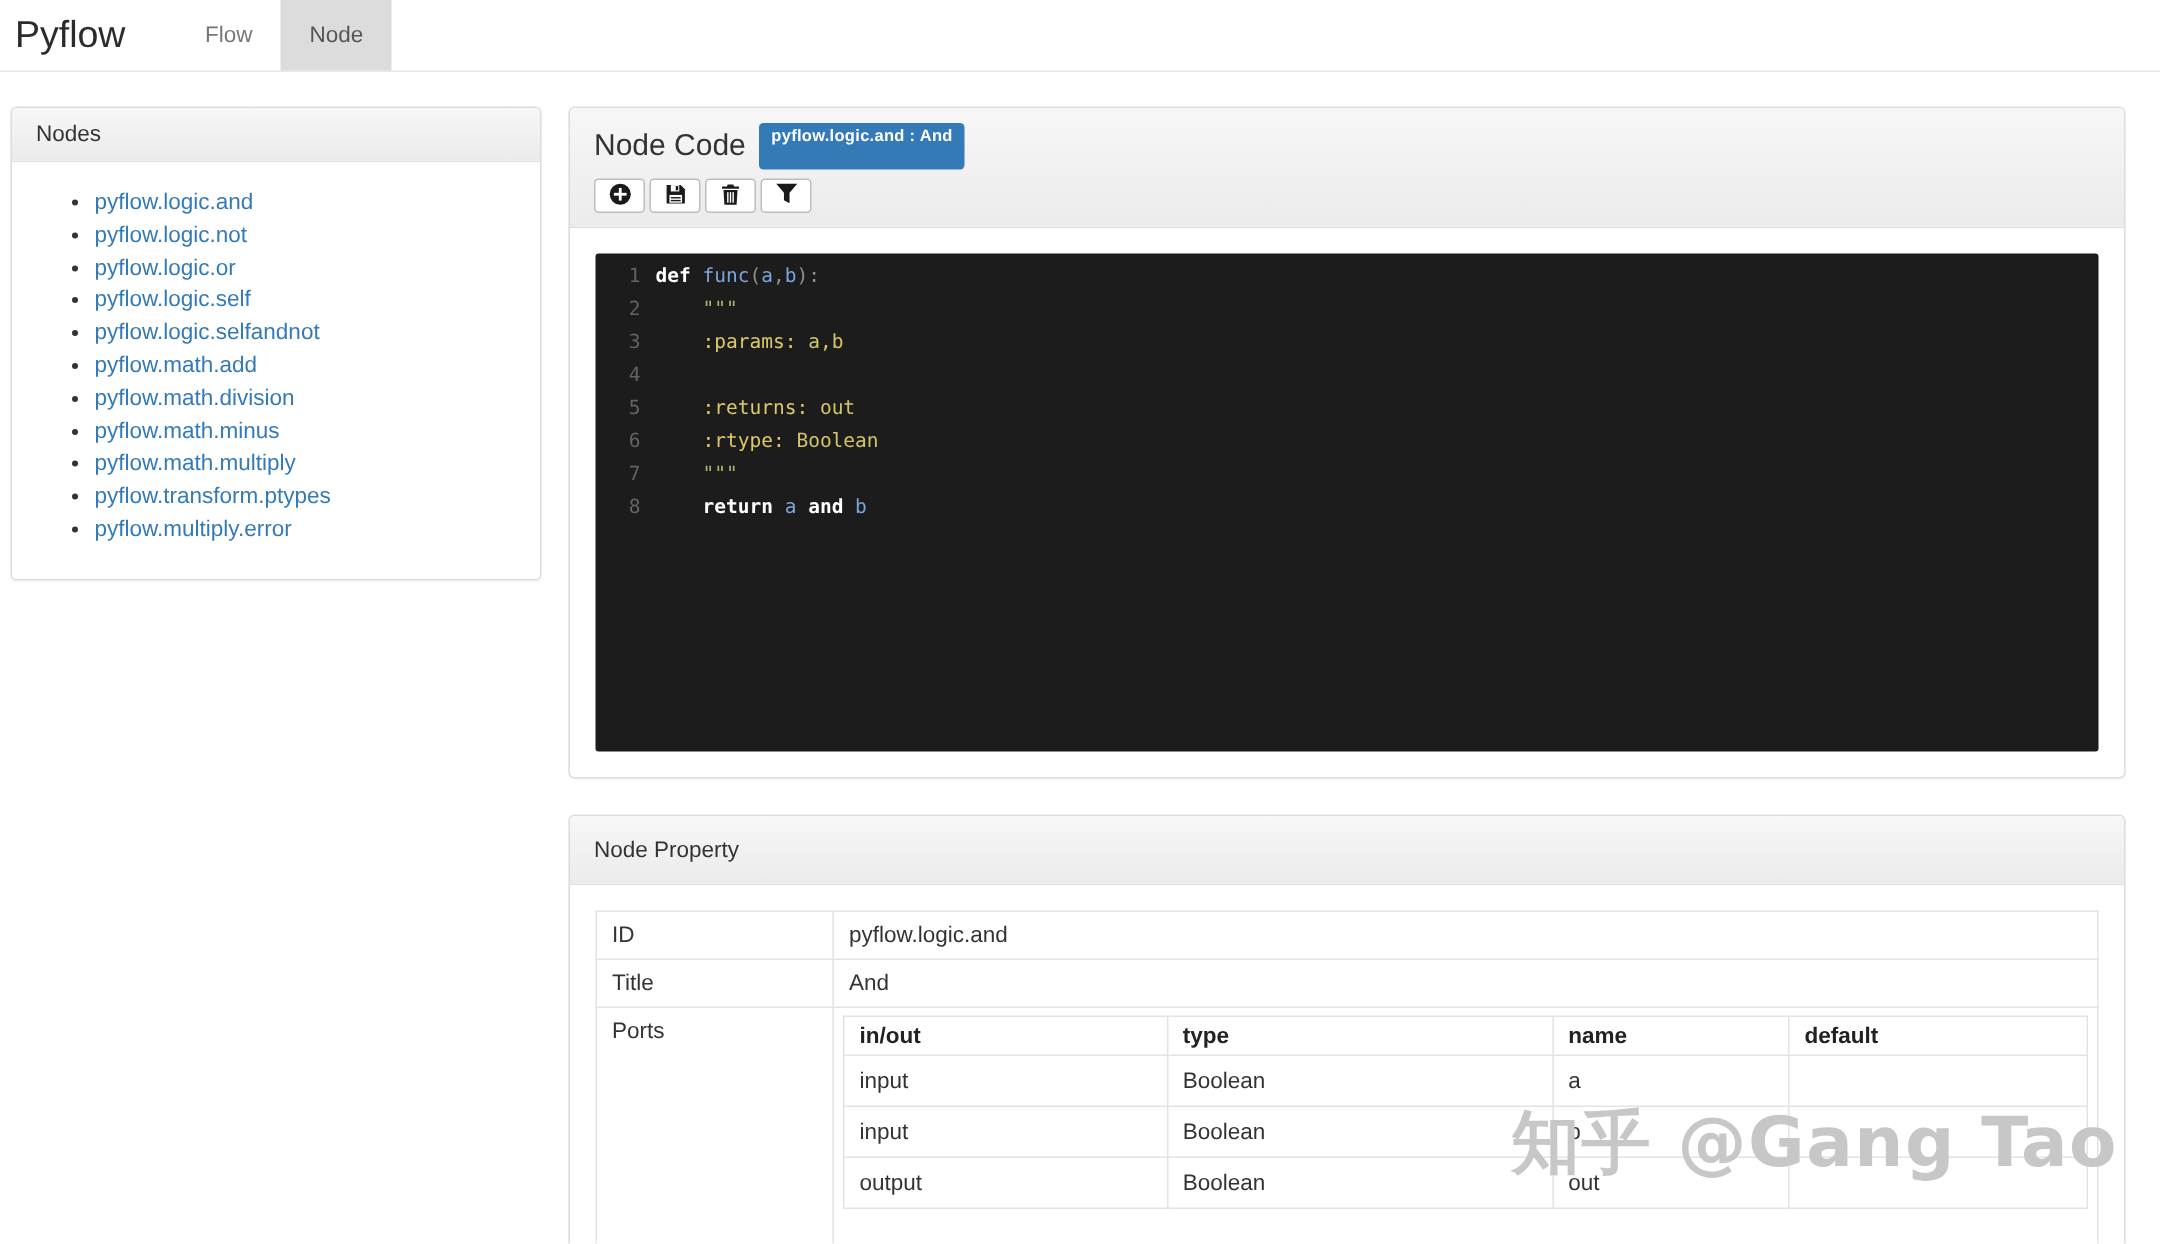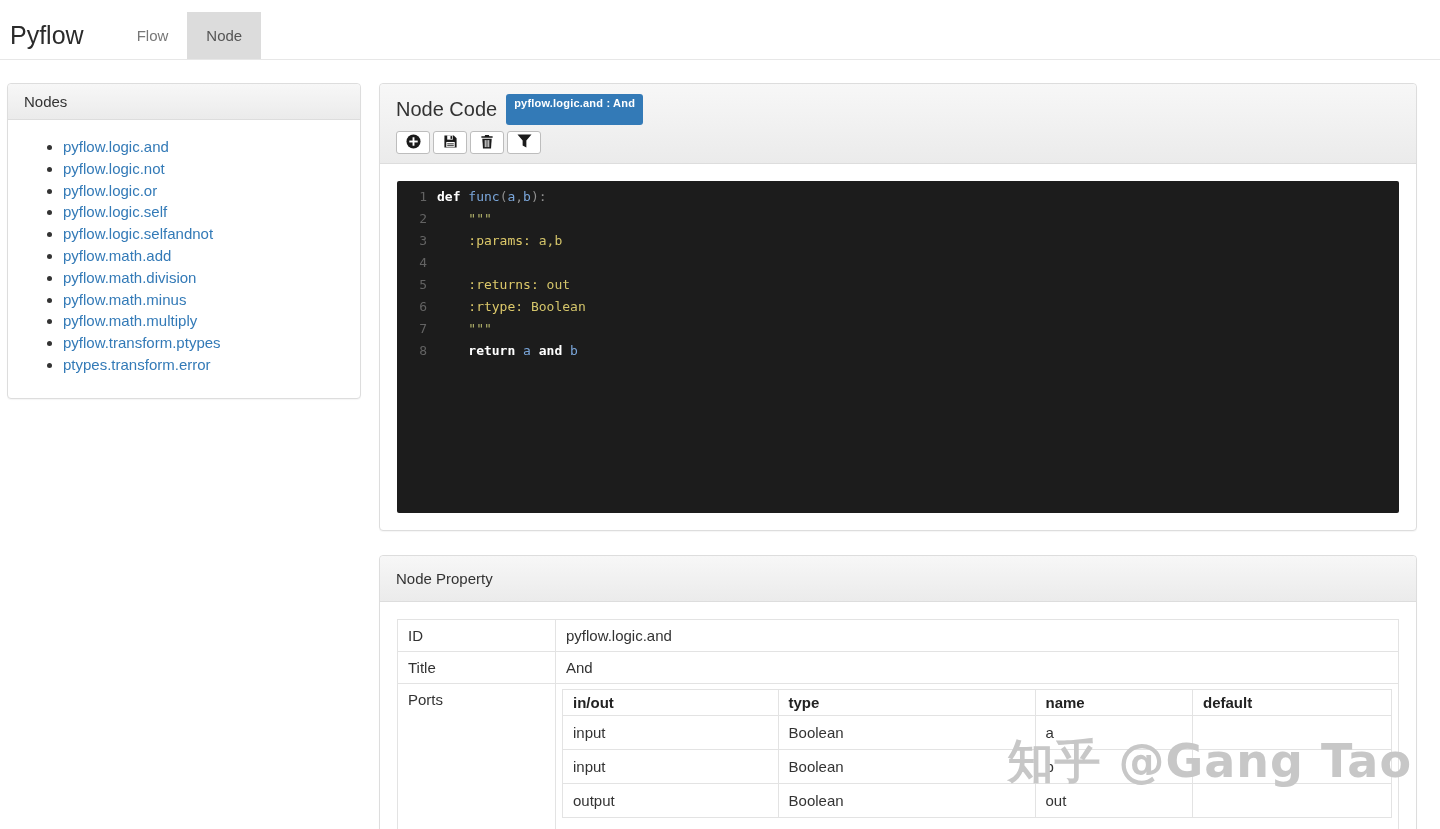--- a/index.html
+++ b/index.html
@@ -7,21 +7,21 @@
   body {
     width:1440px; height:829px; overflow:hidden; position:relative;
     background:#fff; color:#333;
     font-family:"Liberation Sans","DejaVu Sans",sans-serif;
     font-size:15px;
   }
 
   
   .navbar {
     height:48px; display:flex; align-items:stretch;
-    background:#fff; border-bottom:1px solid #e7e7e7;margin-top:12px;
+    background:#fff; border-bottom:1px solid #e7e7e7;
   }
   .brand {
     font-size:25px; color:#2b2b2b; display:flex; align-items:center;
     padding:0 8px; margin-left:2px;
   }
   .nav-tabs { display:flex; list-style:none; margin:0 0 0 26px; padding:0; }
   .nav-tab {
     display:flex; align-items:center; padding:0 19px;
     font-size:15px; color:#777; cursor:pointer;
   }
@@ -123,21 +123,21 @@
             <li><a href="#">pyflow.logic.and</a></li>
             <li><a href="#">pyflow.logic.not</a></li>
             <li><a href="#">pyflow.logic.or</a></li>
             <li><a href="#">pyflow.logic.self</a></li>
             <li><a href="#">pyflow.logic.selfandnot</a></li>
             <li><a href="#">pyflow.math.add</a></li>
             <li><a href="#">pyflow.math.division</a></li>
             <li><a href="#">pyflow.math.minus</a></li>
             <li><a href="#">pyflow.math.multiply</a></li>
             <li><a href="#">pyflow.transform.ptypes</a></li>
-            <li><a href="#">ptypes.transform.error</a></li>
+            <li><a href="#">pyflow.multiply.error</a></li>
           </ul>
       </div>
     </div>
   </div>
 
   <div class="right-col">
 
     <div class="card">
       <div class="code-header">
         <div class="code-title-row">

